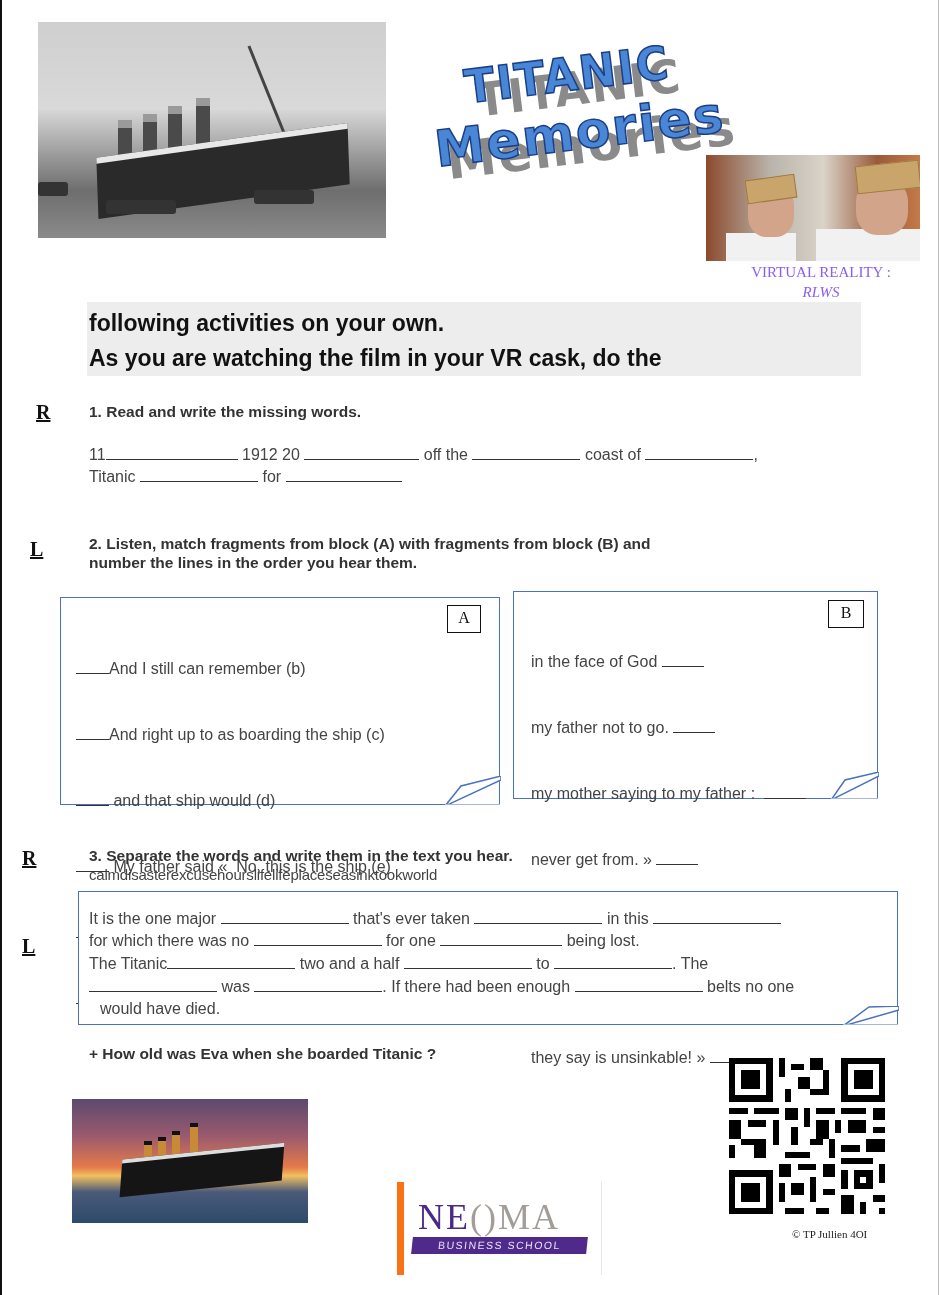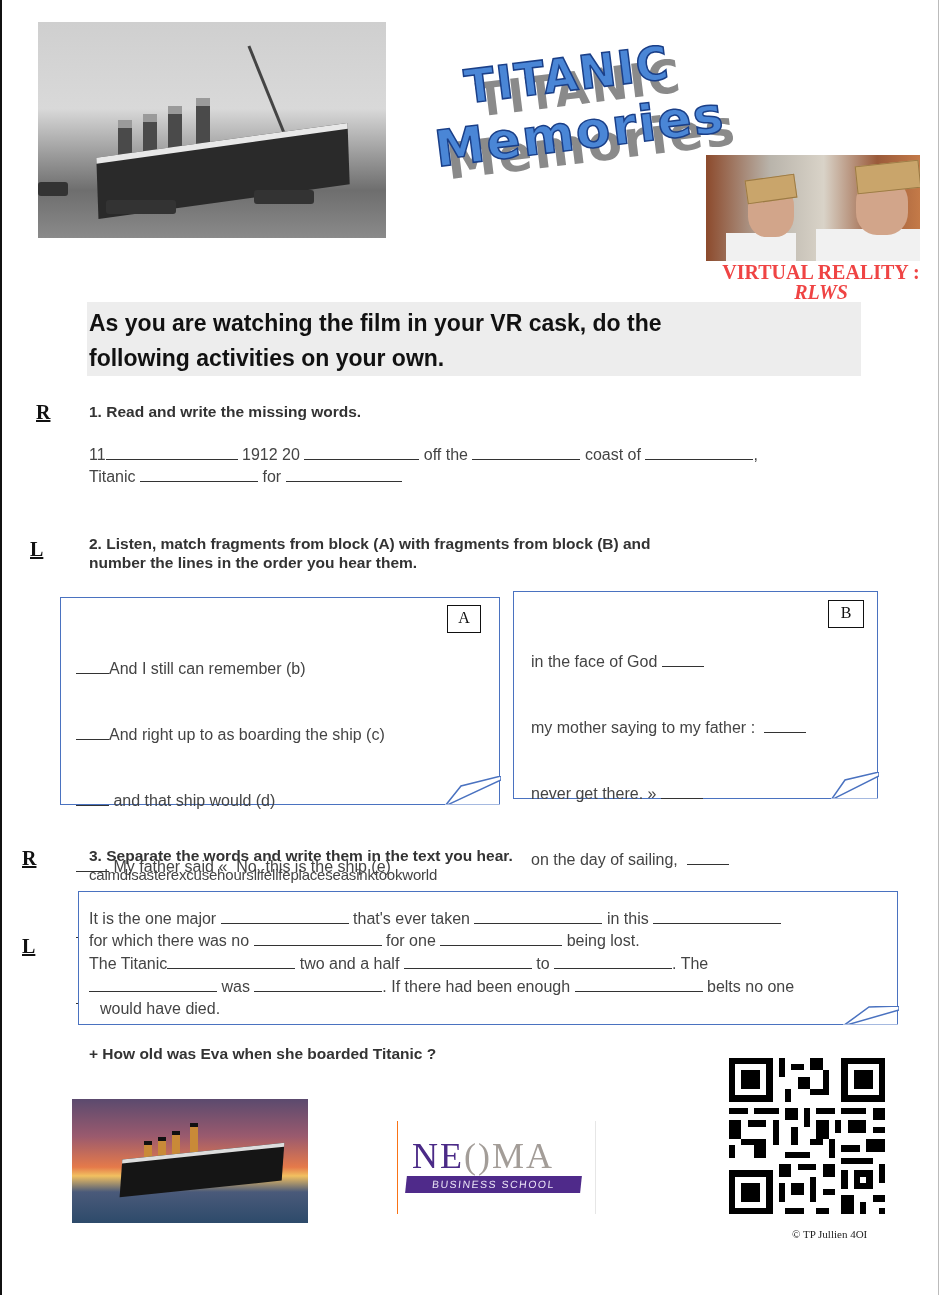--- a/index.html
+++ b/index.html
@@ -32,41 +32,41 @@
 
   
   .wordart { position:absolute; left:430px; top:55px; width:440px; height:120px; }
   .wordart .line { position:absolute; font-family:"DejaVu Sans", sans-serif; font-weight:bold;
     color:#4a86d6; letter-spacing:2px; -webkit-text-stroke:1.5px #1a3f88;
     text-shadow:10px 14px 0 #8a8a8a; }
   .wordart .l1 { left:34px; top:-6px; font-size:44px; transform:rotate(-7deg) scaleY(1.05); }
   .wordart .l2 { left:4px; top:48px; font-size:50px; transform:rotate(-7deg); }
 
   .vr-caption { position:absolute; left:704px; top:262px; width:234px; text-align:center;
-    font-family:"Liberation Serif", serif; font-weight:bold; font-size:20px; color:#ef4444; line-height:20px; }
+    font-family:"Liberation Serif", serif; font-weight:normal; font-size:15px; color:#8b5cf6; line-height:20px; }
   .vr-caption .sub { font-style:italic; display:block; }
 
   .intro-box { position:absolute; left:87px; top:302px; width:774px; height:74px; background:#ededed; }
   .intro-text { position:absolute; left:89px; top:306px; width:770px; font-weight:bold; font-size:23px;
     line-height:35px; color:#111; }
 
   .skill { position:absolute; font-family:"Liberation Serif", serif; font-weight:bold; font-size:20px;
     text-decoration:underline; color:#111; }
 
   .q-title { position:absolute; font-weight:bold; font-size:15.5px; color:#333; line-height:19px; }
   .body-txt { position:absolute; font-size:16px; color:#444; line-height:21px; white-space:pre; }
   .blank { display:inline-block; border-bottom:1px solid #333; height:14px; vertical-align:baseline; }
 
   .scrap { position:absolute; border:1.5px solid #4a72c0; background:#fff; }
   .scrap .fold { position:absolute; right:-2px; bottom:-2px; }
   .label-box { position:absolute; border:1.5px solid #111; font-family:"Liberation Serif", serif;
     font-size:16px; text-align:center; color:#111; background:#fff; }
   .list { position:absolute; font-size:16px; line-height:22px; color:#444; white-space:pre; }
 
-  .neoma { position:absolute; left:397px; top:1121px; width:197px; height:93px; border-left:1px solid #f97316; border-right:1px solid #e6e6e6; }
+  .neoma { position:absolute; left:397px; top:1182px; width:197px; height:93px; border-left:7px solid #f97316; border-right:1px solid #e6e6e6; }
   .neoma .word { position:absolute; left:14px; top:14px; font-family:"Liberation Serif", serif; font-size:36px;
     letter-spacing:2px; }
   .neoma .word .p { color:#4b2a87; }
   .neoma .word .g { color:#a39d98; }
   .neoma .band { position:absolute; left:8px; top:55px; width:175px; height:17px; background:#4f2a8a;
     transform:skew(-6deg); color:#e9e2f5; font-size:10.5px; letter-spacing:1.5px; text-align:center; line-height:17px; }
 
   .qr { position:absolute; left:729px; top:1056px; width:156px; height:160px; }
   .copyright { position:absolute; left:792px; top:1228px; font-family:"Liberation Serif", serif; font-size:11px; color:#222; }
 </style>
@@ -101,22 +101,22 @@
   <div class="cardboard" style="left:40px;top:22px;width:48px;height:22px;transform:rotate(-8deg);"></div>
   <div class="cardboard" style="left:150px;top:8px;width:62px;height:26px;transform:rotate(-6deg);"></div>
 </div>
 <div class="vr-caption">
   <span>VIRTUAL REALITY :</span>
   <span class="sub">RLWS</span>
 </div>
 
 <div class="intro-box"></div>
 <div class="intro-text">
+  <div>following activities on your own.</div>
   <div>As you are watching the film in your VR cask, do the</div>
-  <div>following activities on your own.</div>
 </div>
 
 <div class="skill" style="left:36px;top:401px;">R</div>
 <div class="q-title" style="left:89px;top:402px;">1. Read and write the missing words.</div>
 <div class="body-txt" style="left:89px;top:444px;"><span>11</span><span class="blank" style="width:132px"></span><span> </span><span>1912 20</span><span> </span><span class="blank" style="width:115px"></span><span> </span><span>off the</span><span> </span><span class="blank" style="width:108px"></span><span> </span><span>coast of</span><span> </span><span class="blank" style="width:108px"></span><span>,</span></div>
 <div class="body-txt" style="left:89px;top:466px;"><span>Titanic</span><span> </span><span class="blank" style="width:118px"></span><span> </span><span>for</span><span> </span><span class="blank" style="width:116px"></span></div>
 
 <div class="skill" style="left:30px;top:538px;">L</div>
 <div class="q-title" style="left:89px;top:534px;">
   <div>2. Listen, match fragments from block (A) with fragments from block (B) and</div>
@@ -141,22 +141,23 @@
 
 <div class="scrap" style="left:513px;top:591px;width:363px;height:206px;">
   <svg class="fold" width="48" height="28" viewBox="0 0 48 28">
     <polygon points="0,28 48,4 48,0 14,8" fill="#fff" stroke="#4a72c0" stroke-width="1.5"></polygon>
     <line x1="0" y1="28" x2="48" y2="28" stroke="#fff" stroke-width="3"></line>
   </svg>
 </div>
 <div class="label-box" style="left:828px;top:600px;width:34px;height:26px;line-height:24px;">B</div>
 <div class="list" style="left:531px;top:607px;">
   <div><span>in the face of God</span> <span class="blank" style="width:42px"></span></div>
+  <div><span>my father not to go.</span> <span class="blank" style="width:42px"></span></div>
   <div><span>my mother saying to my father :</span>  <span class="blank" style="width:42px"></span></div>
-  <div><span>never get there. »</span> <span class="blank" style="width:42px"></span></div>
+  <div><span>never get from. »</span> <span class="blank" style="width:42px"></span></div>
   <div><span>on the day of sailing,</span>  <span class="blank" style="width:42px"></span></div>
   <div><span>that IS unsinkable ! »</span> <span class="blank" style="width:42px"></span></div>
   <div><span>they say is unsinkable! »</span> <span class="blank" style="width:42px"></span></div>
 </div>
 
 <div class="skill" style="left:22px;top:847px;">R</div>
 <div class="q-title" style="left:89px;top:846px;">3. Separate the words and write them in the text you hear.</div>
 <div class="body-txt" style="left:89px;top:864px;font-size:15px;letter-spacing:-0.2px;text-align:right;">calmdisasterexcusehourslifelifeplaceseasinktookworld</div>
 <div class="skill" style="left:22px;top:935px;">L</div>
 

